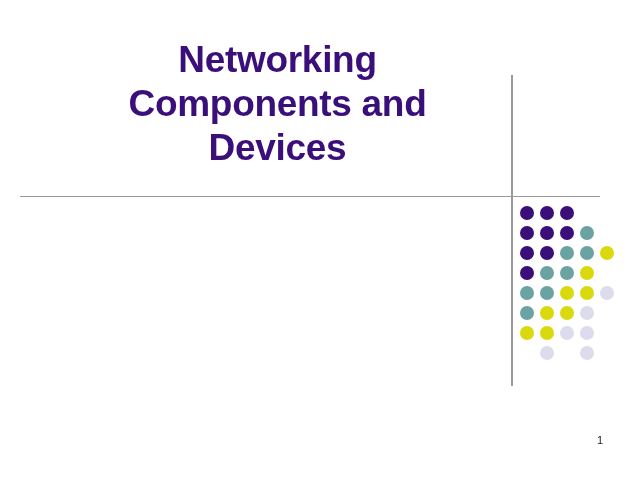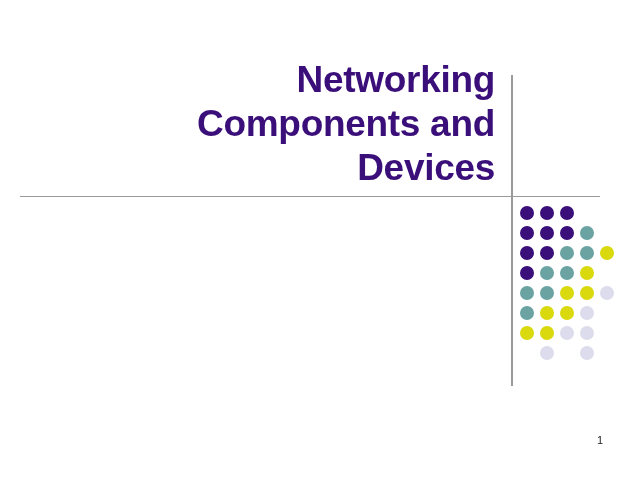--- a/index.html
+++ b/index.html
@@ -17,22 +17,21 @@
     background: #ffffff;
     overflow: hidden;
   }
 
   
   #title-block {
     position: absolute;
     left: 60px;
     top: 38px;
     width: 435px;
-    text-align: right;
-    margin-top: 20px;
+    text-align: center;
   }
   #title-text {
     margin: 0;
     font-family: "Liberation Sans", sans-serif;
     font-weight: bold;
     font-size: 37px;
     line-height: 44px;
     letter-spacing: -0.3px;
     color: #3B0F7A;
     white-space: pre-line;

